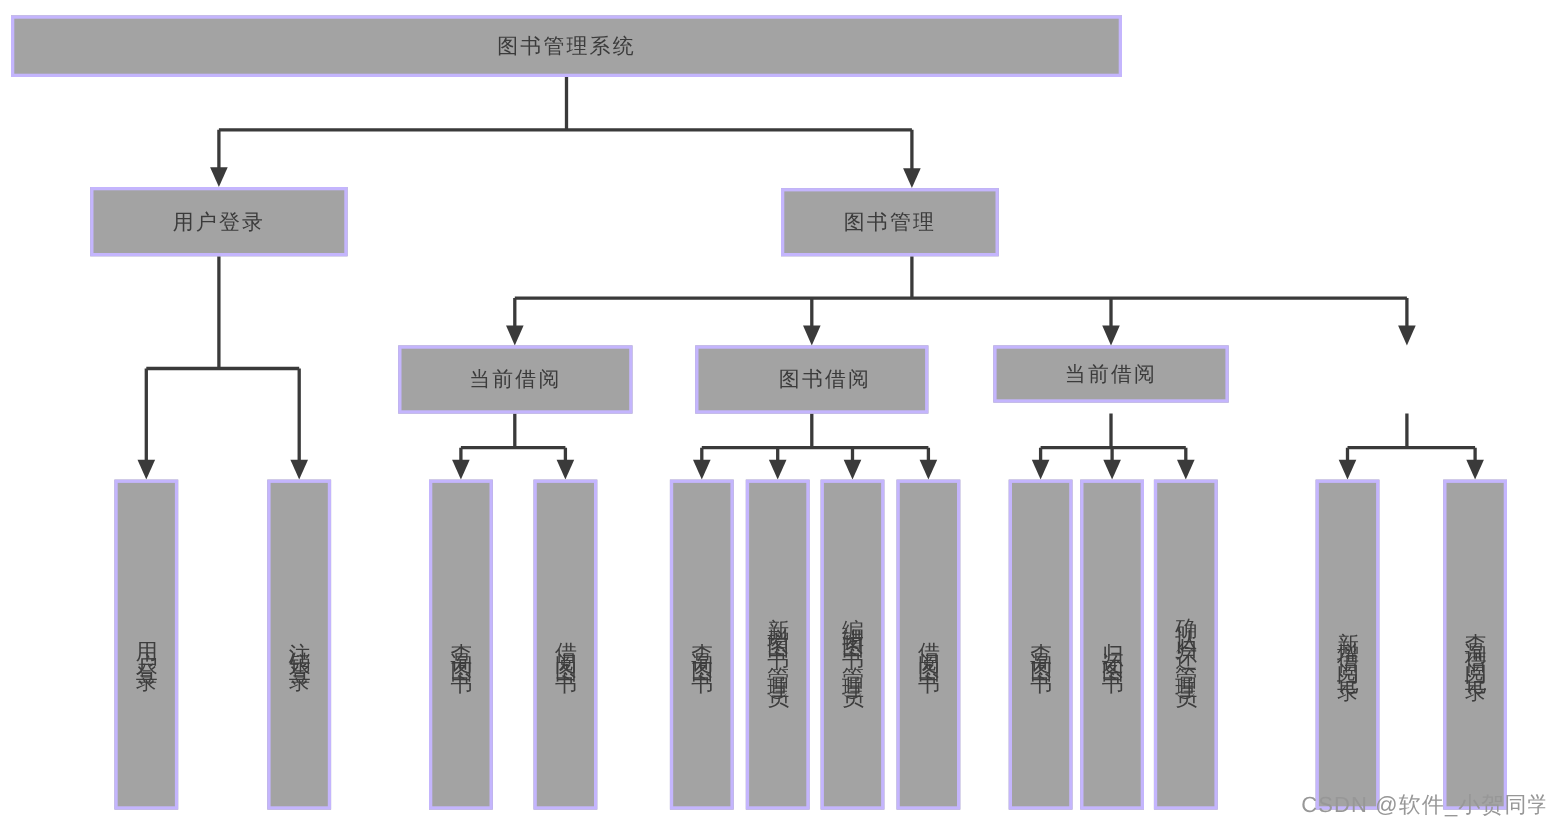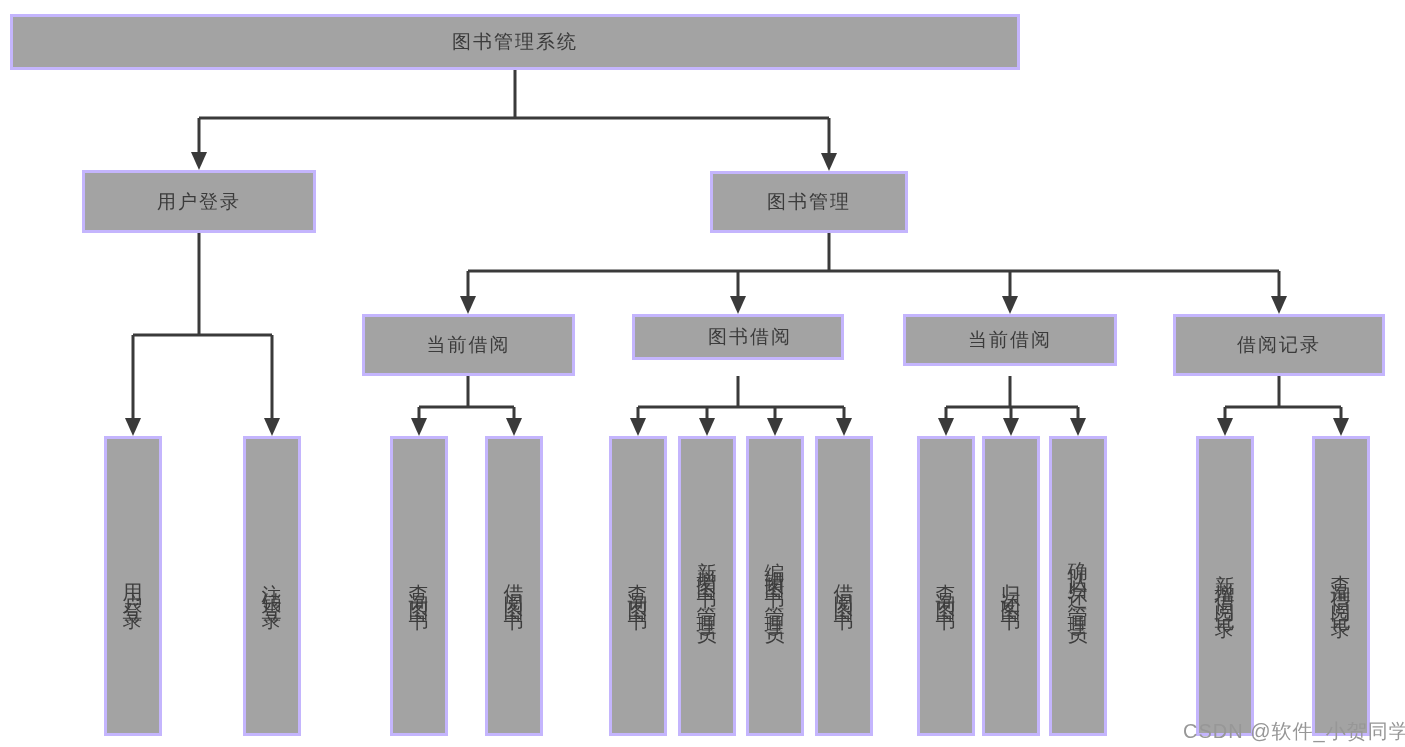--- a/index.html
+++ b/index.html
@@ -43,21 +43,21 @@
     color: #3d3d3d;
     white-space: nowrap;
   }
   
   #n-root        { left: 10px;   top: 14px;  width: 1010px; height: 56px; }
   
   #n-user-login  { left: 82px;   top: 170px; width: 234px;  height: 63px; }
   #n-book-mgmt   { left: 710px;  top: 171px; width: 198px;  height: 62px; }
   
   #n-new-rec     { left: 362px;  top: 314px; width: 213px;  height: 62px; }
-  #n-borrow      { left: 632px;  top: 314px; width: 212px;  height: 46px; padding-left: 24px; }
+  #n-borrow      { left: 632px;  top: 314px; width: 212px;  height: 62px; padding-left: 24px; }
   #n-current     { left: 903px;  top: 314px; width: 214px;  height: 52px; }
   #n-records     { left: 1173px; top: 314px; width: 212px;  height: 62px; }
   
   #l-a1 { left: 104px; }
   #l-a2 { left: 243px; }
   #l-b1 { left: 390px; }
   #l-b2 { left: 485px; }
   #l-c1 { left: 609px; }
   #l-c2 { left: 678px; }
   #l-c3 { left: 746px; }
@@ -128,23 +128,20 @@
 
   <div class="box" id="n-new-rec">
     <span>当前借阅</span>
   </div>
   <div class="box" id="n-borrow">
     <span>图书借阅</span>
   </div>
   <div class="box" id="n-current">
     <span>当前借阅</span>
   </div>
-  <div class="box" id="n-records">
-    <span>借阅记录</span>
-  </div>
 
   <div class="box leaf" id="l-a1">
     <span class="vtext">用户登录</span>
   </div>
   <div class="box leaf" id="l-a2">
     <span class="vtext">注销登录</span>
   </div>
 
   <div class="box leaf" id="l-b1">
     <span class="vtext">查询图书</span>

